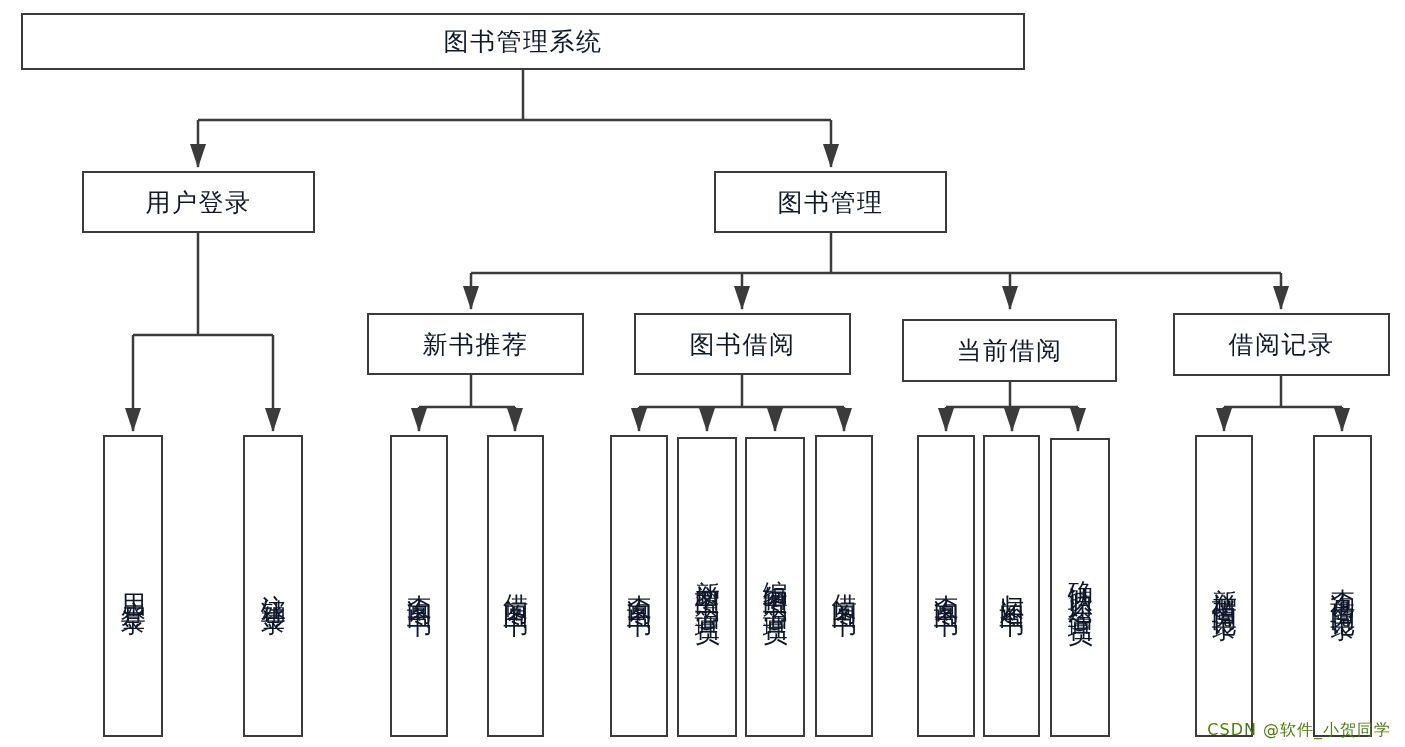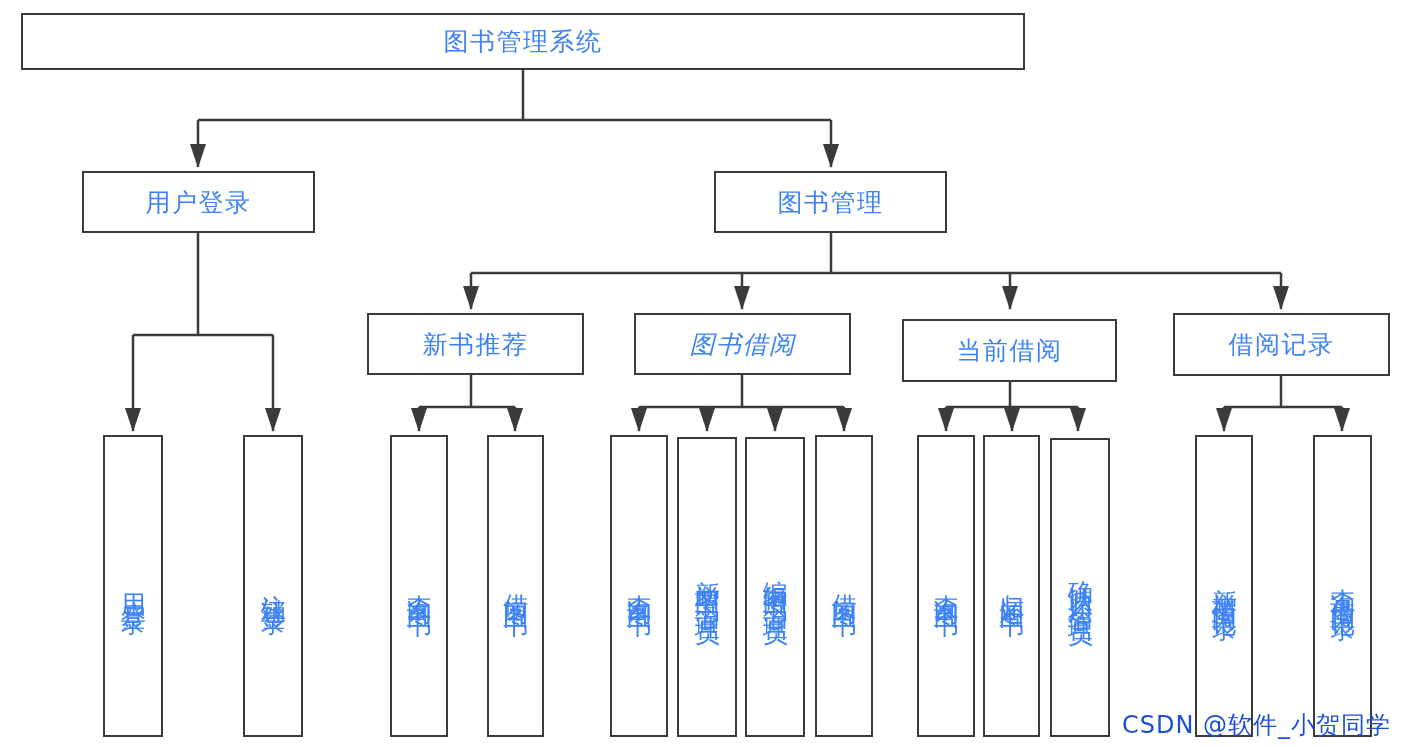--- a/index.html
+++ b/index.html
@@ -17,41 +17,41 @@
     width: 1405px; height: 747px;
   }
   .node {
     position: absolute;
     box-sizing: border-box;
     border: 2.5px solid #3b3b3b;
     background: #ffffff;
     display: flex;
     align-items: center;
     justify-content: center;
-    color: #3b82f6;
+    color: #0f172a;
   }
   .hlabel {
     font-size: 25px;
     letter-spacing: 1.5px;
     white-space: nowrap;
   }
   .vlabel {
     writing-mode: vertical-rl;
     text-orientation: mixed;
     font-size: 25px;
     letter-spacing: 6px;
     line-height: 1.1;
     white-space: nowrap;
   }
   .watermark {
     position: absolute;
     right: 14px;
     bottom: 6px;
-    font-size: 24px;
-    color: #1d4ed8;
+    font-size: 16px;
+    color: #4d7c0f;
     letter-spacing: 1px;
     z-index: 5;
     white-space: nowrap;
   }
 </style>
 </head>
 <body>
 
 <div class="stage">
 
@@ -112,21 +112,21 @@
   <div class="node" style="left:82px; top:171px; width:233px; height:62px;">
     <span class="hlabel">用户登录</span>
   </div>
   <div class="node" style="left:714px; top:171px; width:233px; height:62px;">
     <span class="hlabel">图书管理</span>
   </div>
 
   <div class="node" style="left:367px; top:313px; width:217px; height:62px;">
     <span class="hlabel">新书推荐</span>
   </div>
-  <div class="node" style="left:634px; top:313px; width:217px; height:62px;font-style:italic;">
+  <div class="node" style="left:634px; top:313px; width:217px; height:62px;">
     <span class="hlabel">图书借阅</span>
   </div>
   <div class="node" style="left:902px; top:319px; width:215px; height:63px;">
     <span class="hlabel">当前借阅</span>
   </div>
   <div class="node" style="left:1173px; top:313px; width:217px; height:63px;justify-content:center;">
     <span class="hlabel">借阅记录</span>
   </div>
 
   <div class="node" style="left:103px; top:435px; width:60px; height:302px;">

